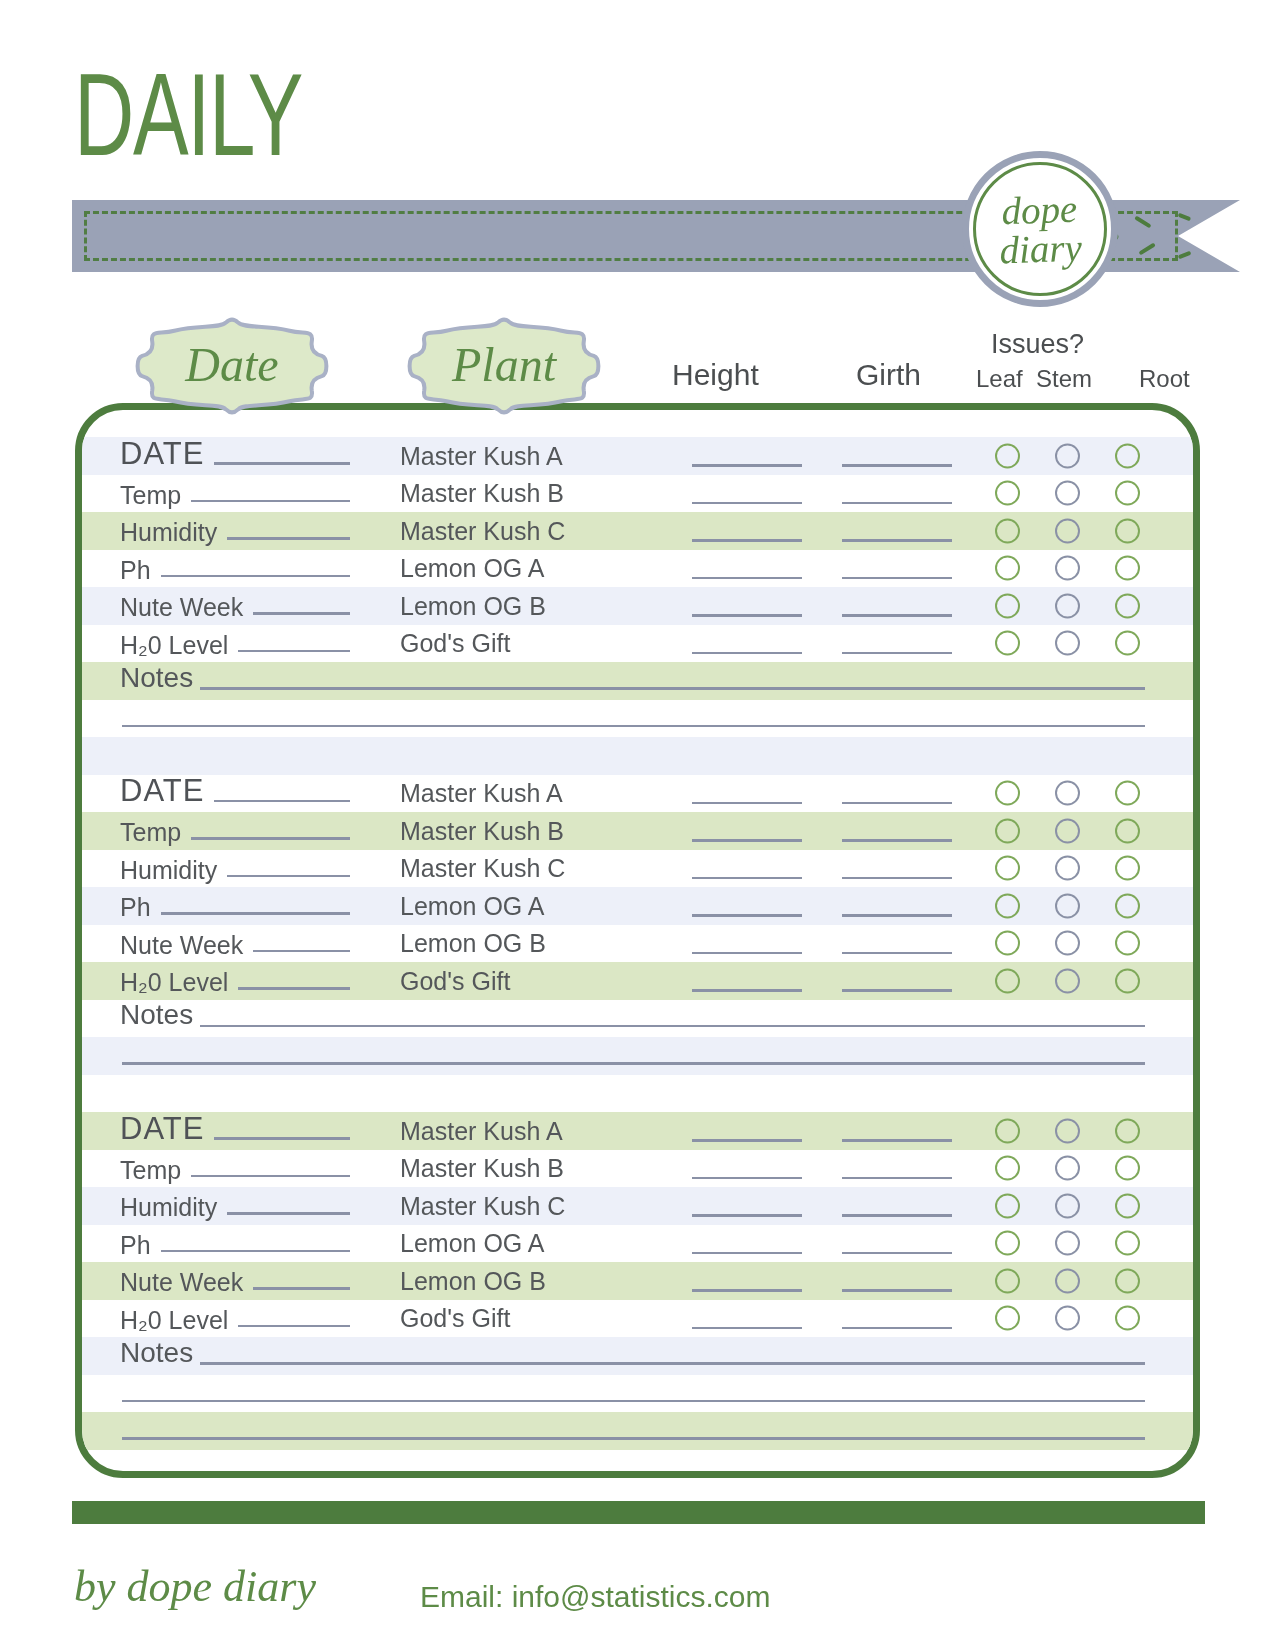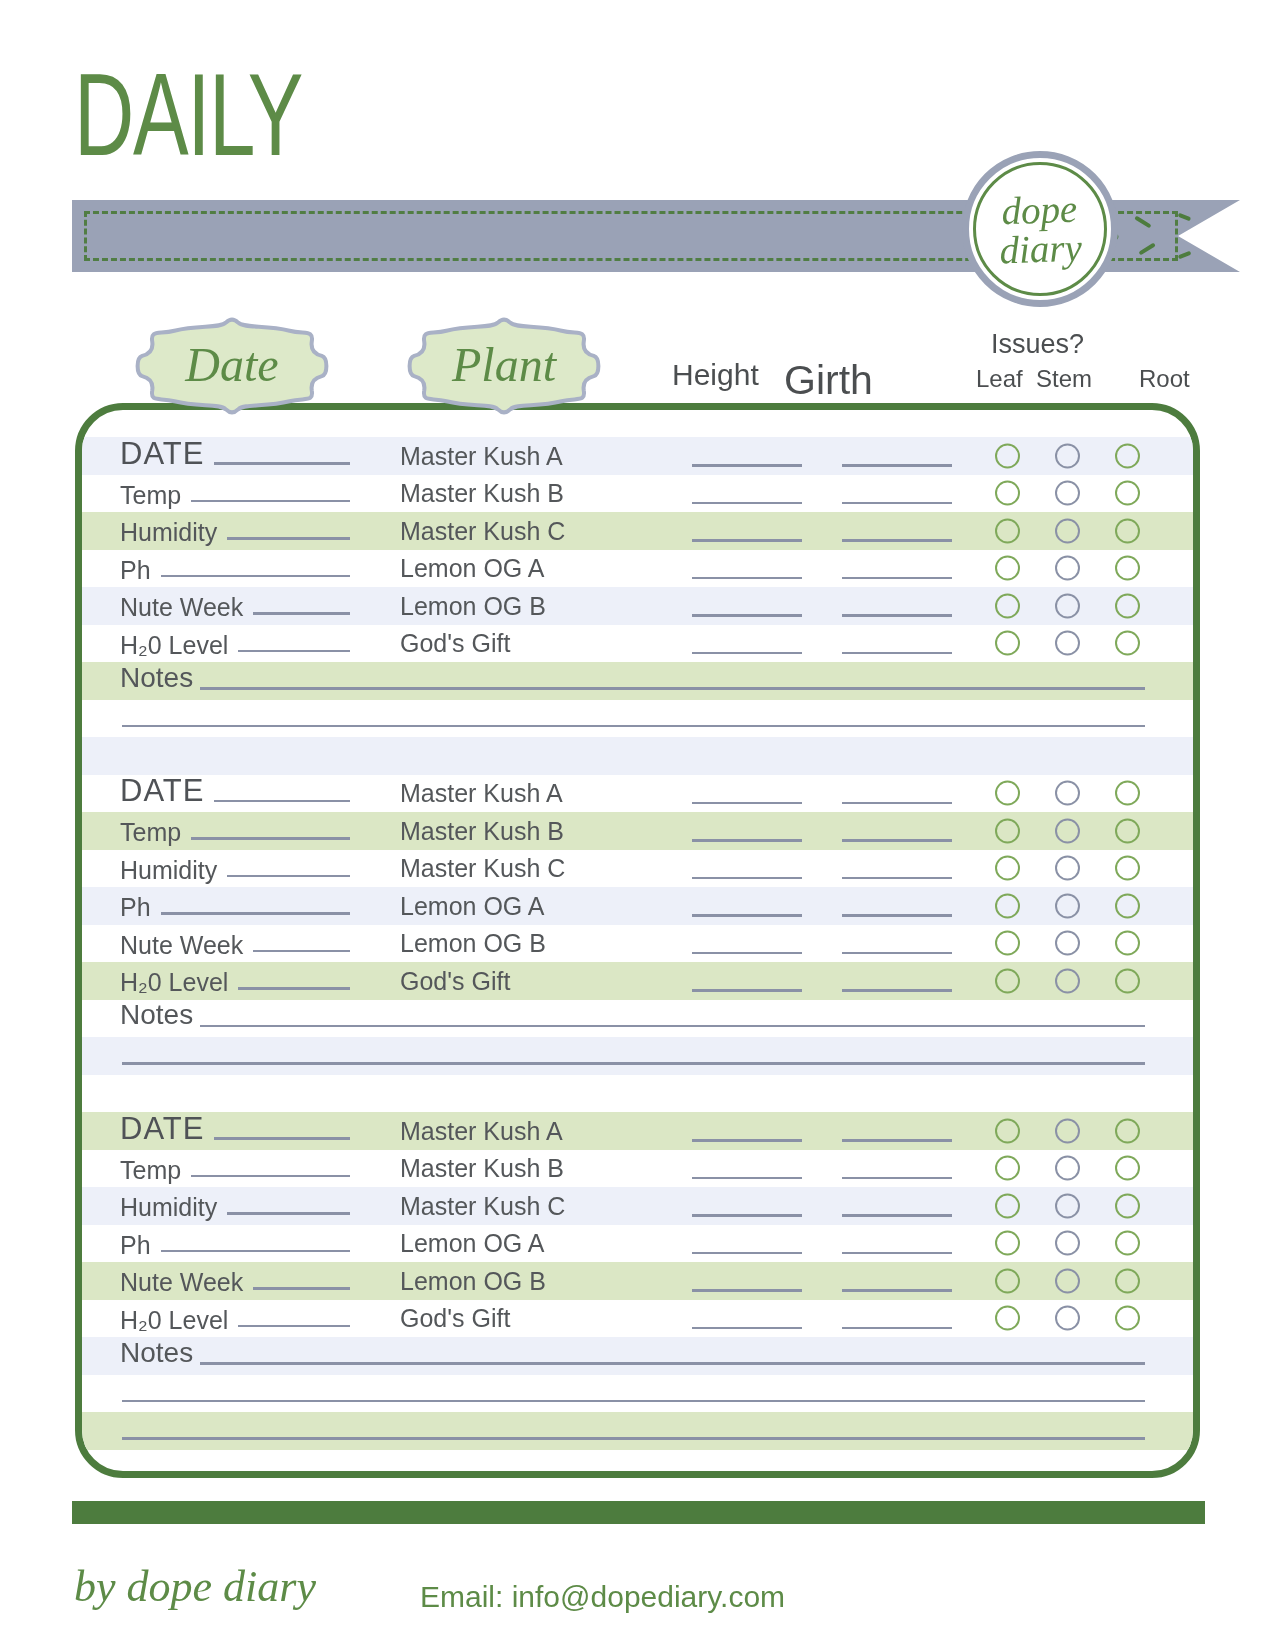--- a/index.html
+++ b/index.html
@@ -56,21 +56,21 @@
   .frame .frame-label{
     position:absolute; inset:0; display:flex; align-items:center; justify-content:center;
     font-family:cursive; font-style:italic; font-size:48px; color:var(--accent-green,#5d8b47);
     padding-bottom:4px;
   }
   .frame-date{left:126px;}
   .frame-plant{left:398px;}
   
   .hdr{position:absolute; color:#4b4e50; font-weight:300; text-align:left; line-height:1;}
   .hdr-height{left:672px; top:360px; width:150px; font-size:30px;}
-  .hdr-girth{left:784px; top:360px; width:150px; font-size:41px;}
+  .hdr-girth{left:856px; top:360px; width:150px; font-size:30px;}
   .hdr-issues{left:991px; top:331px; width:150px; font-size:27px;}
   .hdr-leaf{left:976px; top:367px; width:60px; font-size:24px;}
   .hdr-stem{left:1036px; top:367px; width:60px; font-size:24px;}
   .hdr-root{left:1095px; top:367px; width:60px; font-size:24px;margin-left:44px;}
   
   .sheet{
     position:absolute; left:75px; top:403px; width:1111px; height:1061px;
     border:7px solid var(--border-green,#4d7c3e); border-radius:48px;
     background:#fff; overflow:hidden; z-index:2;
   }
@@ -408,15 +408,15 @@
           <div class="rule-line"></div>
         </div>
         <div class="row row-green">
           <div class="rule-line"></div>
         </div>
       </div>
   </div>
 
   <div class="footer-bar"></div>
   <div class="footer-signature">by dope diary</div>
-  <div class="footer-email">Email: info@dopediary.com</div>
+  <div class="footer-email">Email: info@statistics.com</div>
 
 </div>
 
 </body></html>

